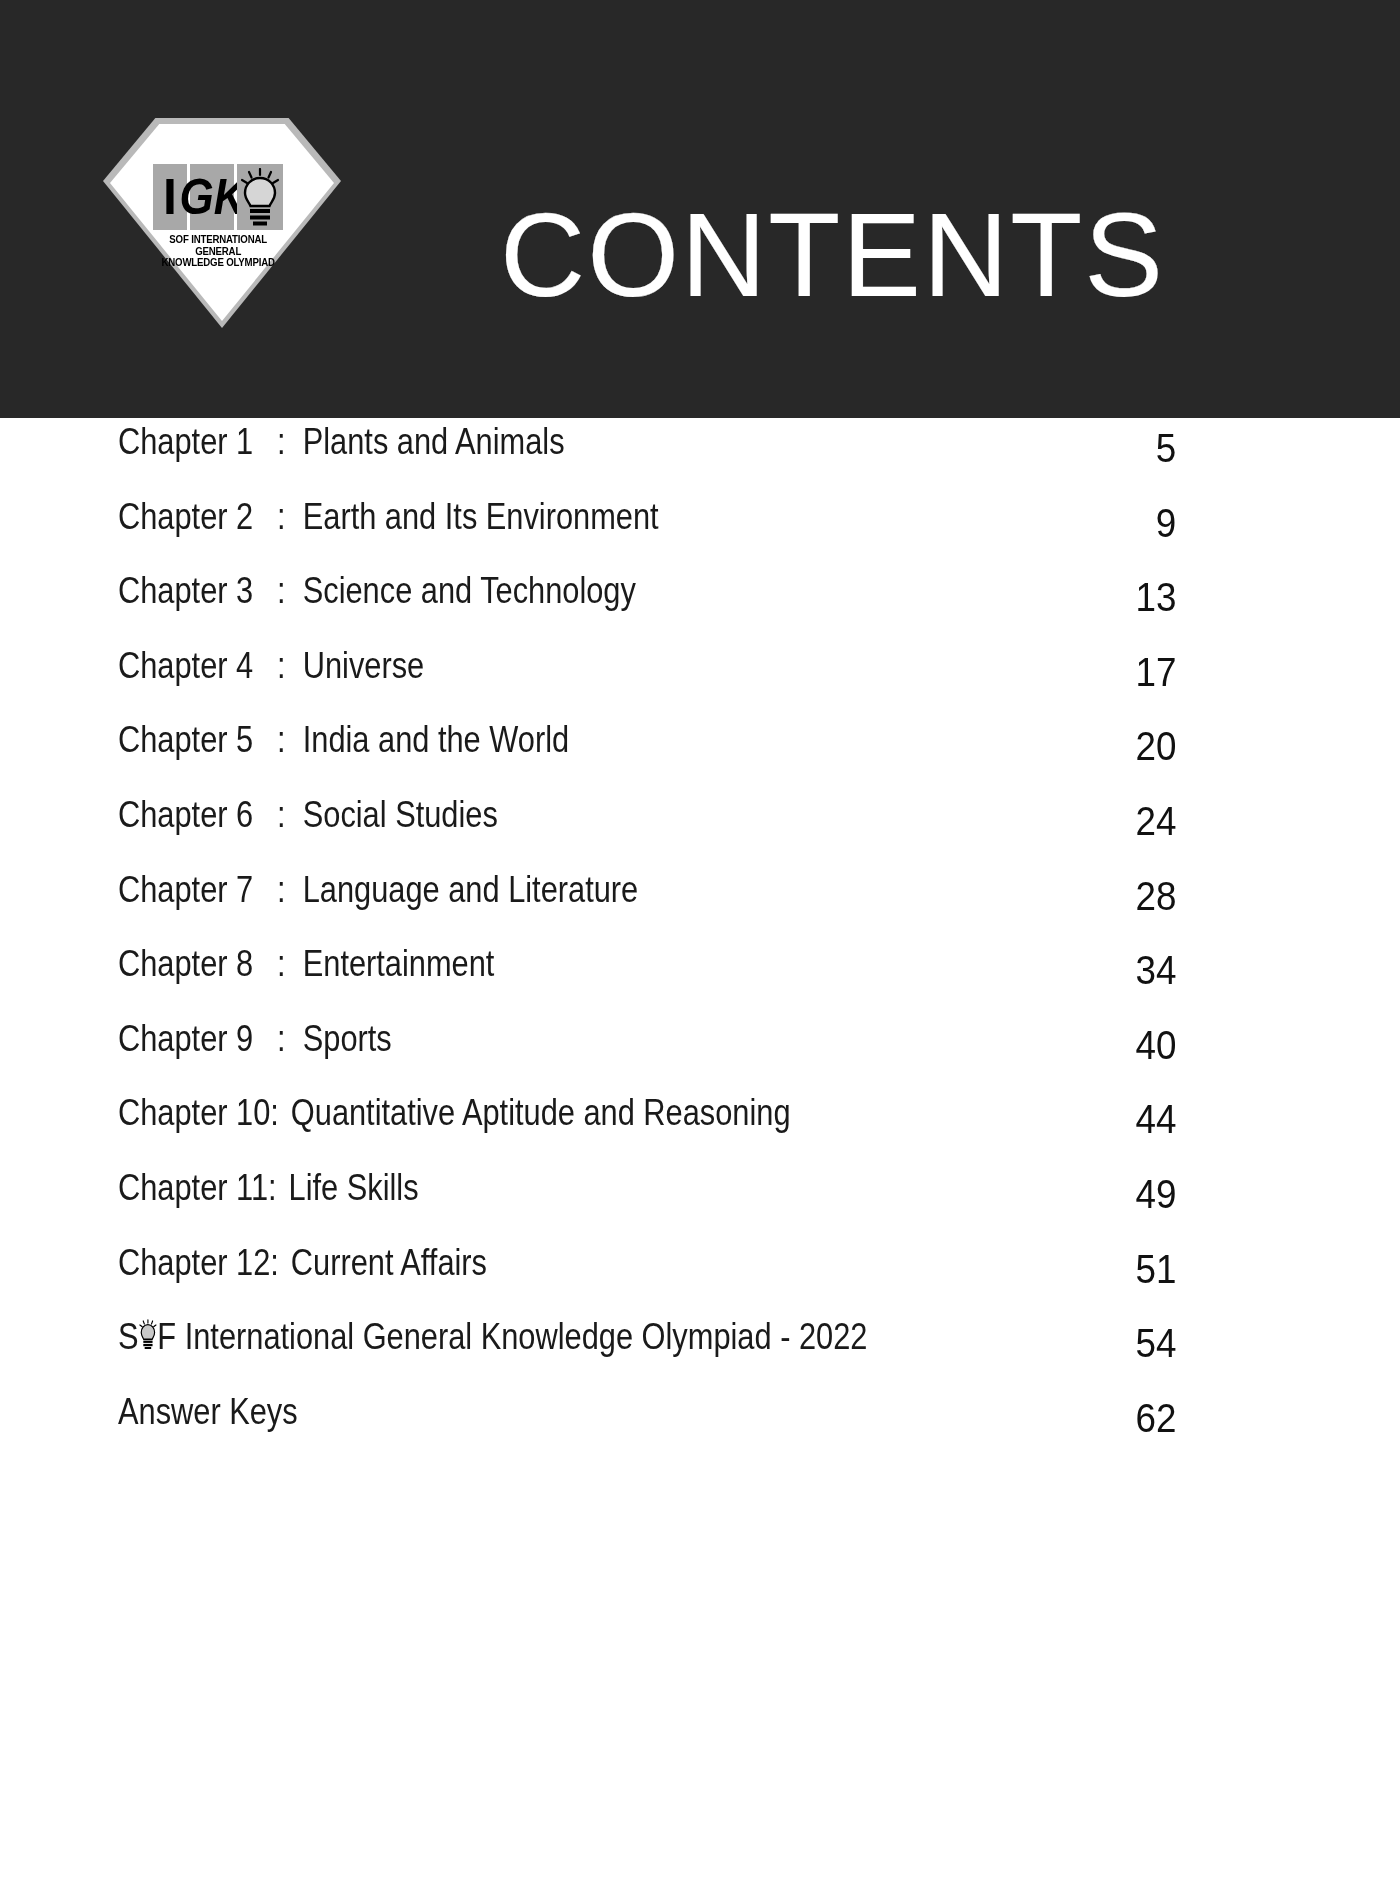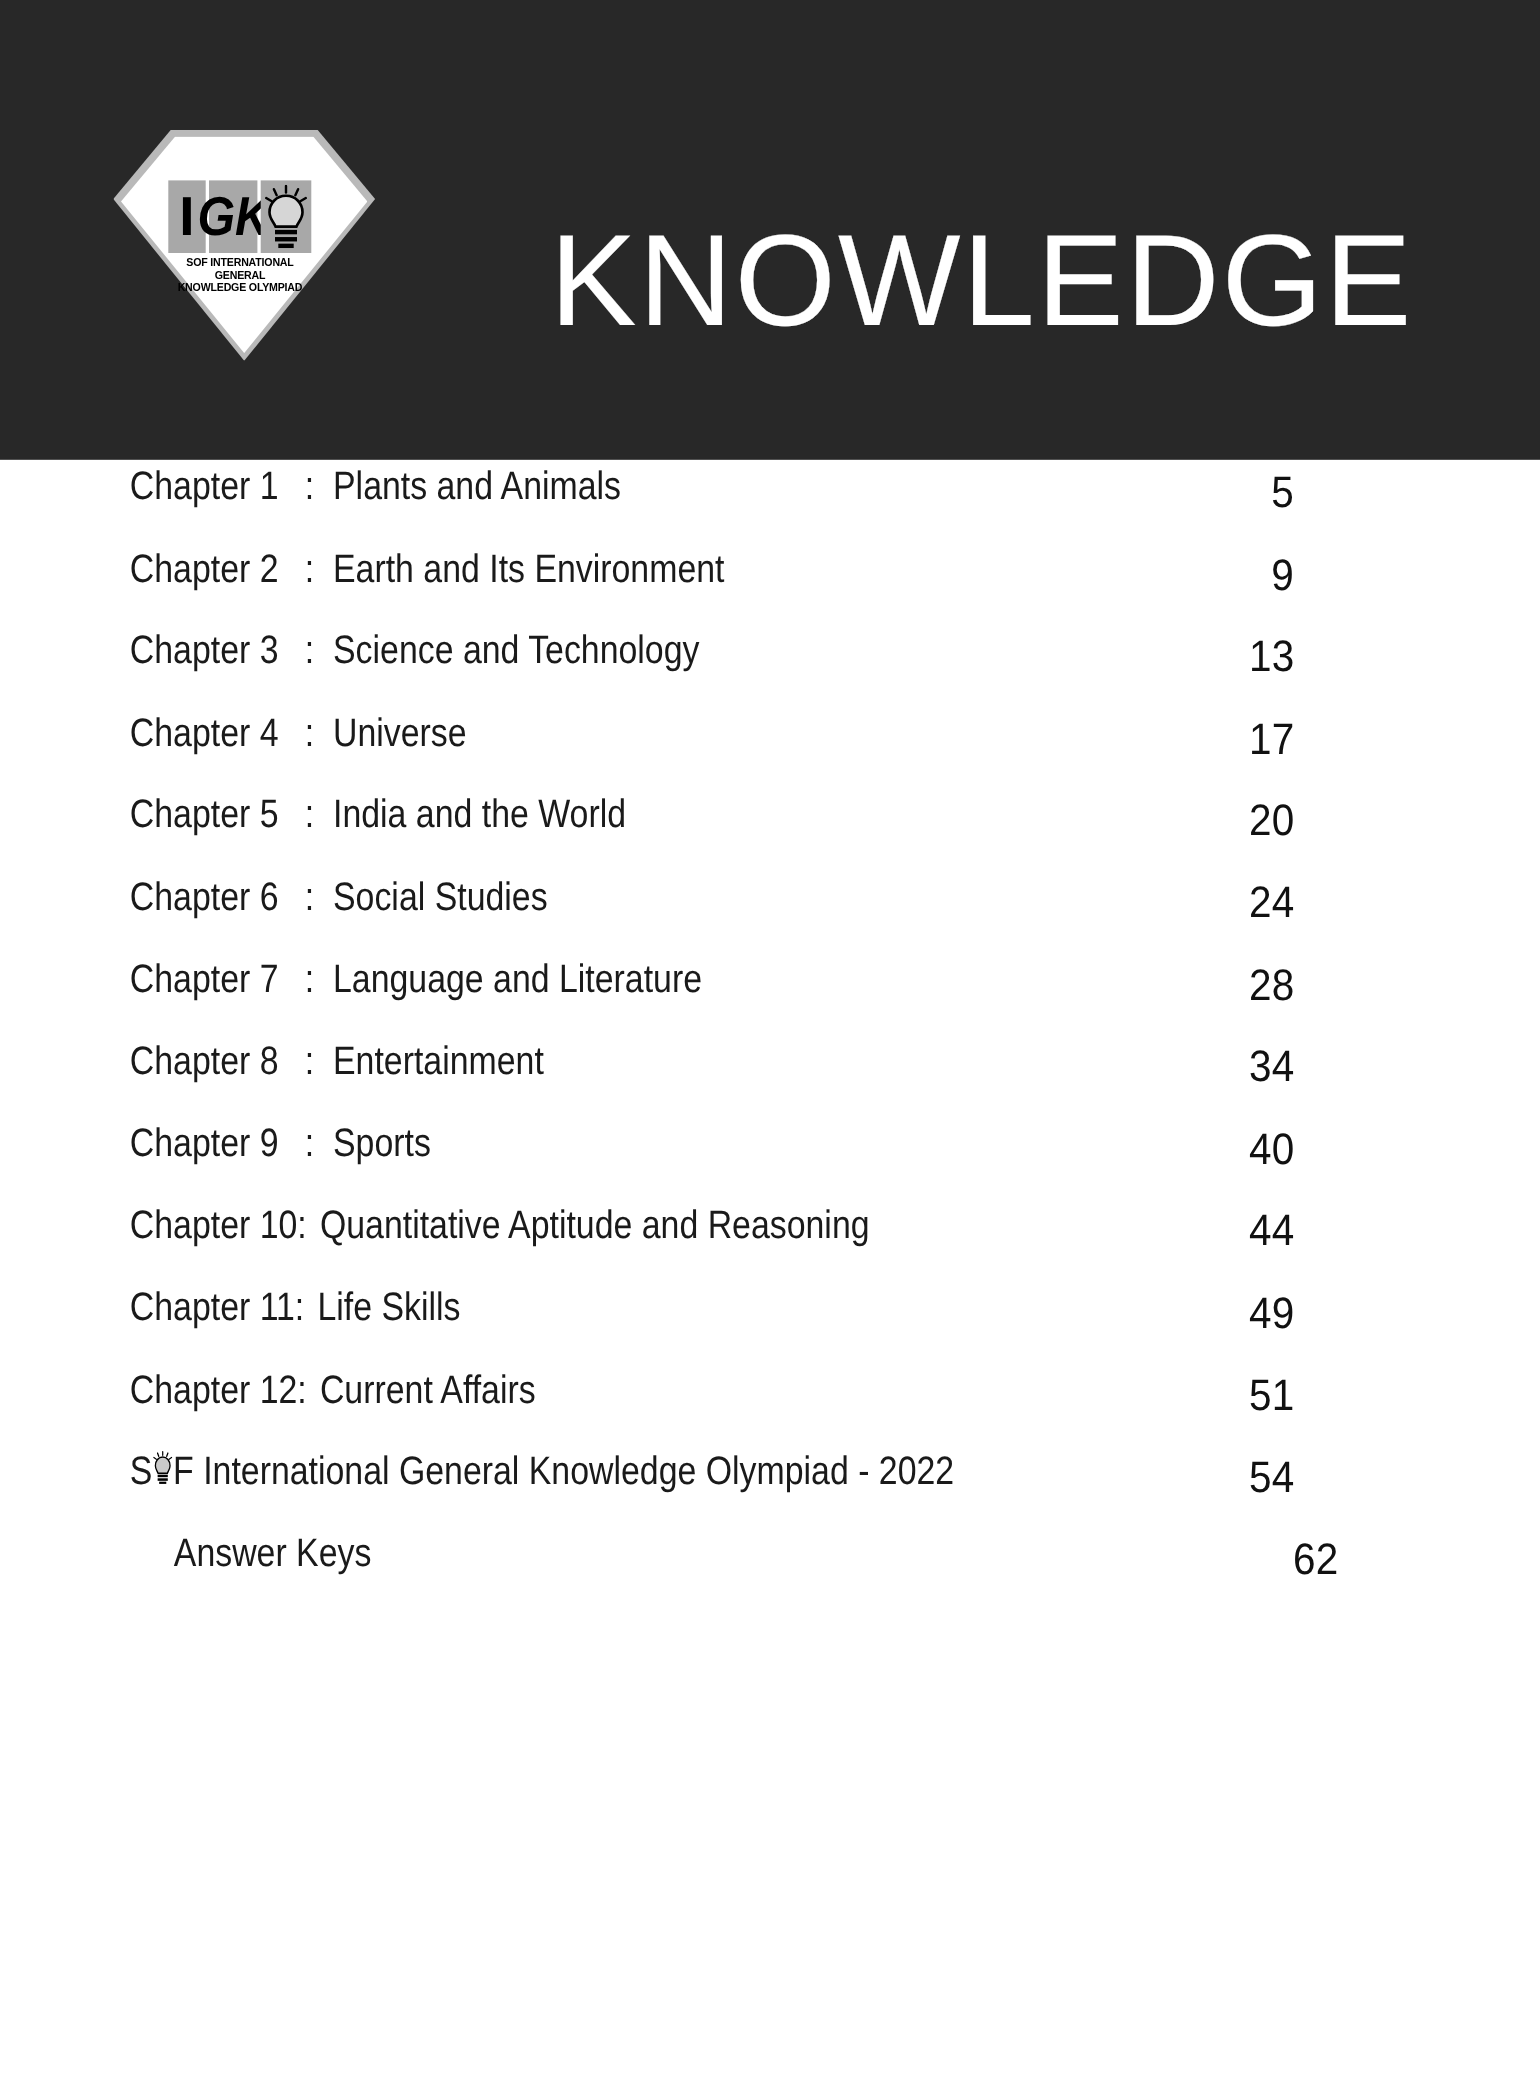--- a/index.html
+++ b/index.html
@@ -165,21 +165,21 @@
         </div>
       </div>
 
       <div class="logo-sub">
         <div>SOF INTERNATIONAL GENERAL</div>
         <div>KNOWLEDGE OLYMPIAD</div>
       </div>
     </div>
   </div>
 
-  <div class="contents-title">KNOWLEDGE</div>
+  <div class="contents-title">CONTENTS</div>
 </div>
 
 <div class="toc">
     <div class="toc-row" style="top: 4px;">
       <div class="toc-label">
         <span class="ch-word">Chapter</span>
         <span class="ch-num">1</span>
         <span class="ch-colon">:</span>
         <span class="ch-title">Plants and Animals</span>
       </div>
@@ -299,19 +299,19 @@
             <path d="M11 5.6 C15.7 5.6 18.8 9.2 18.8 13.4 C18.8 16.6 16.8 18.2 16 20.3 L6 20.3 C5.2 18.2 3.2 16.6 3.2 13.4 C3.2 9.2 6.3 5.6 11 5.6 Z" fill="#c9c9c9" stroke="#000" stroke-width="1.4"></path>
             <rect x="5.6" y="21.6" width="10.8" height="2.3" fill="#000"></rect>
             <rect x="5.6" y="24.9" width="10.8" height="2.3" fill="#000"></rect>
             <rect x="7.2" y="28.0" width="7.6" height="2.0" fill="#000"></rect>
           </svg>
         </span>
         <span class="plain-title">F International General Knowledge Olympiad - 2022</span>
       </div>
       <div class="toc-page">54</div>
     </div>
-    <div class="toc-row" style="top: 973.8px; margin-left: 40px;">
+    <div class="toc-row" style="top: 973.8px;">
       <div class="toc-label">
         <span class="plain-title">Answer Keys</span>
       </div>
       <div class="toc-page">62</div>
     </div>
   </div>
 
 </body></html>

